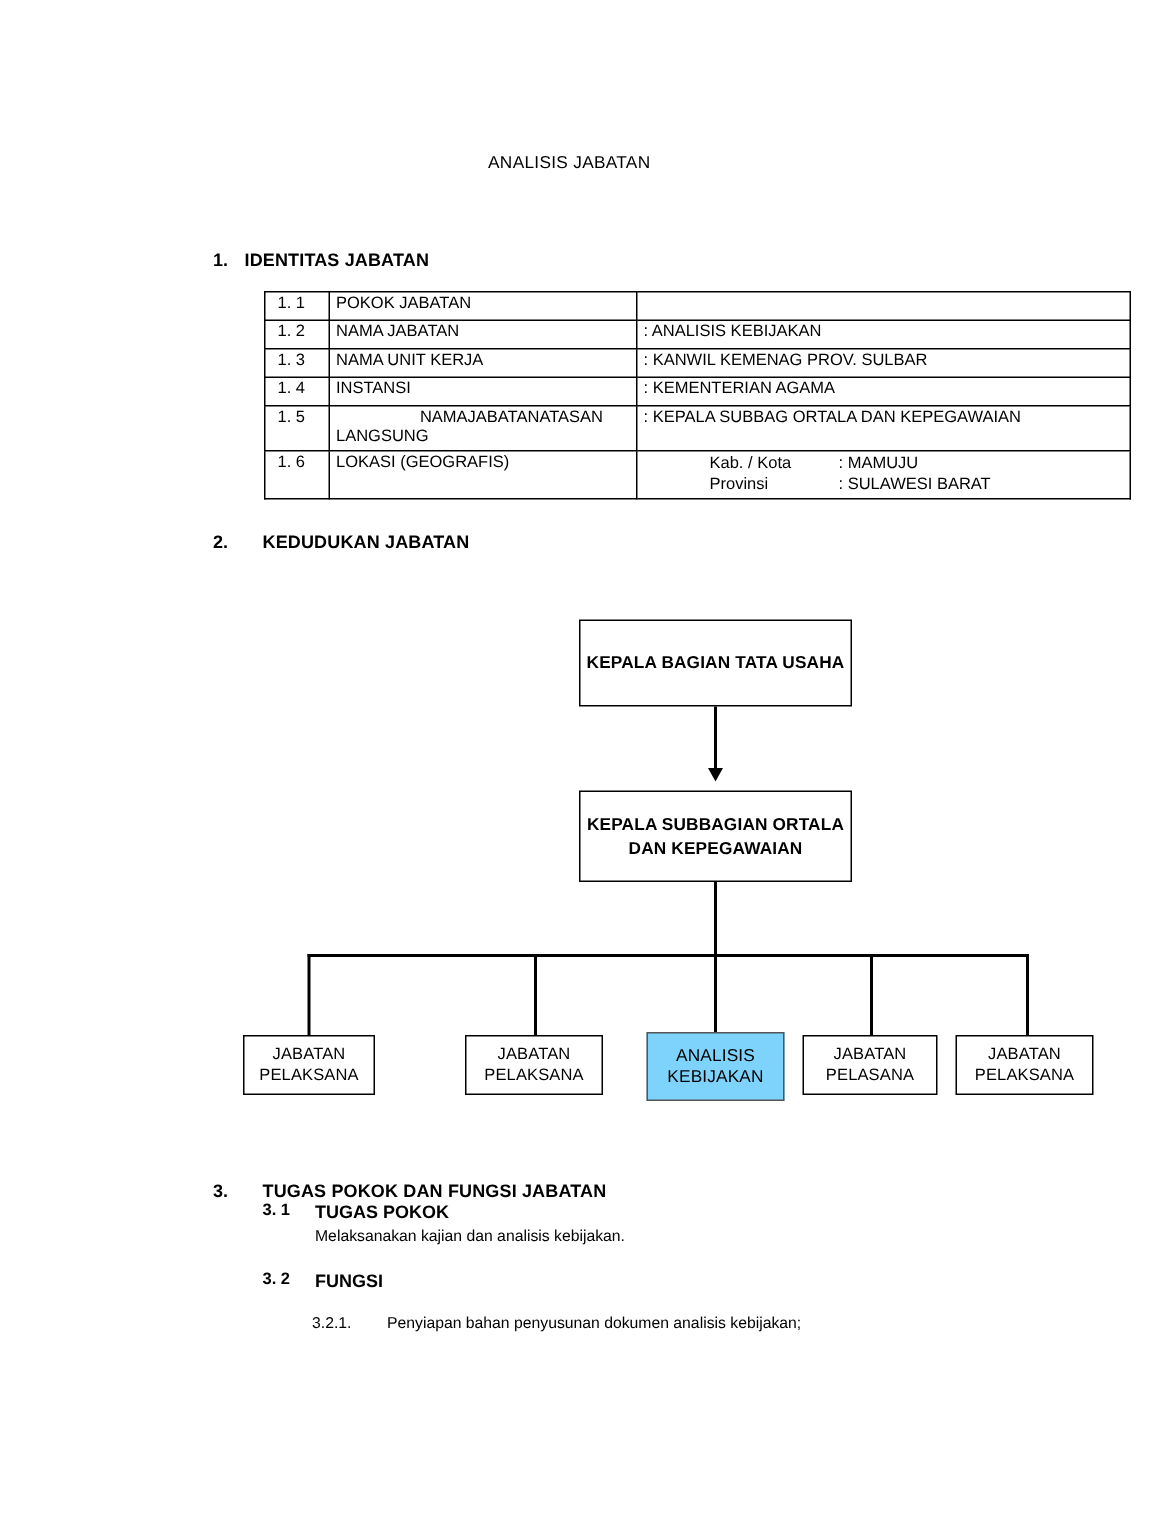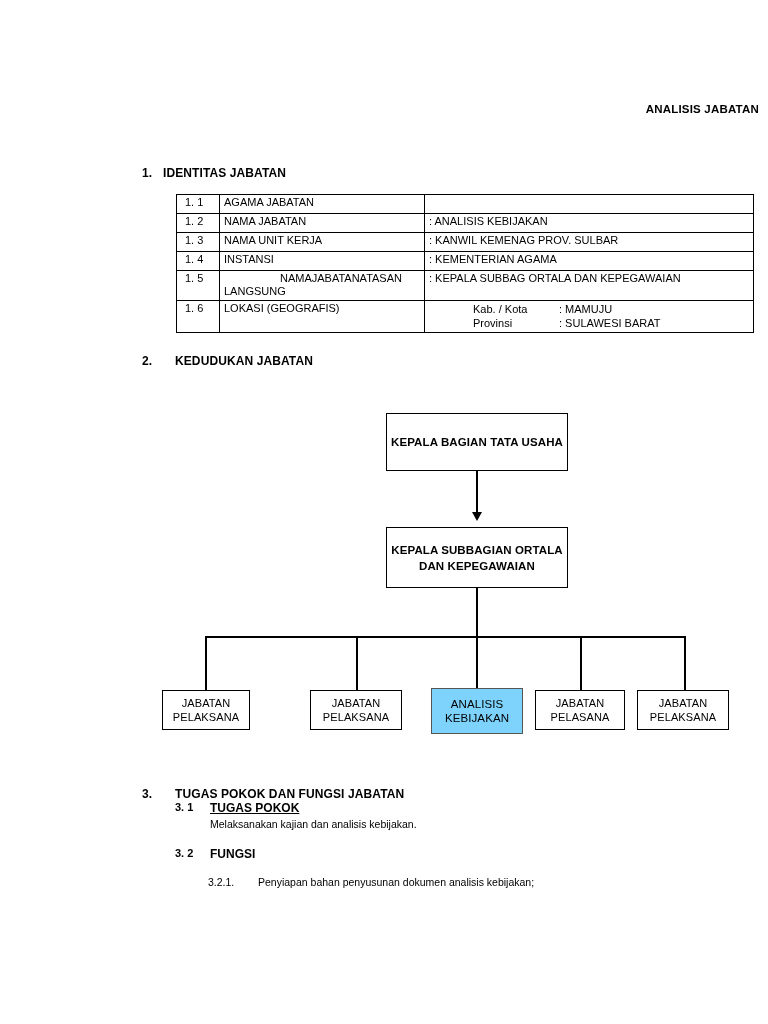--- a/index.html
+++ b/index.html
@@ -22,23 +22,23 @@
     width: 768px;
     height: 1024px;
   }
 
   
   .doc-title {
     position: absolute;
     left: 0;
     top: 103px;
     width: 759px;
-    text-align: right;
+    text-align: center;
     font-size: 11.5px;
-    font-weight: bold;
+    font-weight: normal;
     letter-spacing: 0.2px;
   }
 
   
   .sec-head {
     position: absolute;
     font-size: 12px;
     font-weight: bold;
     letter-spacing: 0.1px;
     white-space: nowrap;
@@ -164,21 +164,21 @@
     white-space: nowrap;
   }
   .body-text {
     position: absolute;
     font-size: 10.5px;
     font-weight: normal;
     white-space: nowrap;
   }
 
   #s31-num  { left: 175px; top: 801px; }
-  #s31-text { left: 210px; top: 801px; text-decoration: underline; }
+  #s31-text { left: 210px; top: 801px; }
   #s31-body { left: 210px; top: 818px; }
 
   #s32-num  { left: 175px; top: 847px; }
   #s32-text { left: 210px; top: 847px; }
 
   #f321-num  { left: 208px; top: 876px; font-size: 10.5px; font-weight: normal; }
   #f321-text { left: 258px; top: 876px; }
 </style>
 </head>
 <body>
@@ -187,21 +187,21 @@
 
   <div class="doc-title">ANALISIS JABATAN</div>
 
   <div class="sec-num" id="sec1-num">1.</div>
   <div class="sec-head" id="sec1-text">IDENTITAS JABATAN</div>
 
   <table class="id-table">
     <tbody>
       <tr>
         <td class="col-no">1. 1</td>
-        <td class="col-label">AGAMA JABATAN</td>
+        <td class="col-label">POKOK JABATAN</td>
         <td class="col-val"></td>
       </tr>
       <tr>
         <td class="col-no">1. 2</td>
         <td class="col-label">NAMA JABATAN</td>
         <td class="col-val">:  ANALISIS KEBIJAKAN</td>
       </tr>
       <tr>
         <td class="col-no">1. 3</td>
         <td class="col-label">NAMA UNIT KERJA</td>

